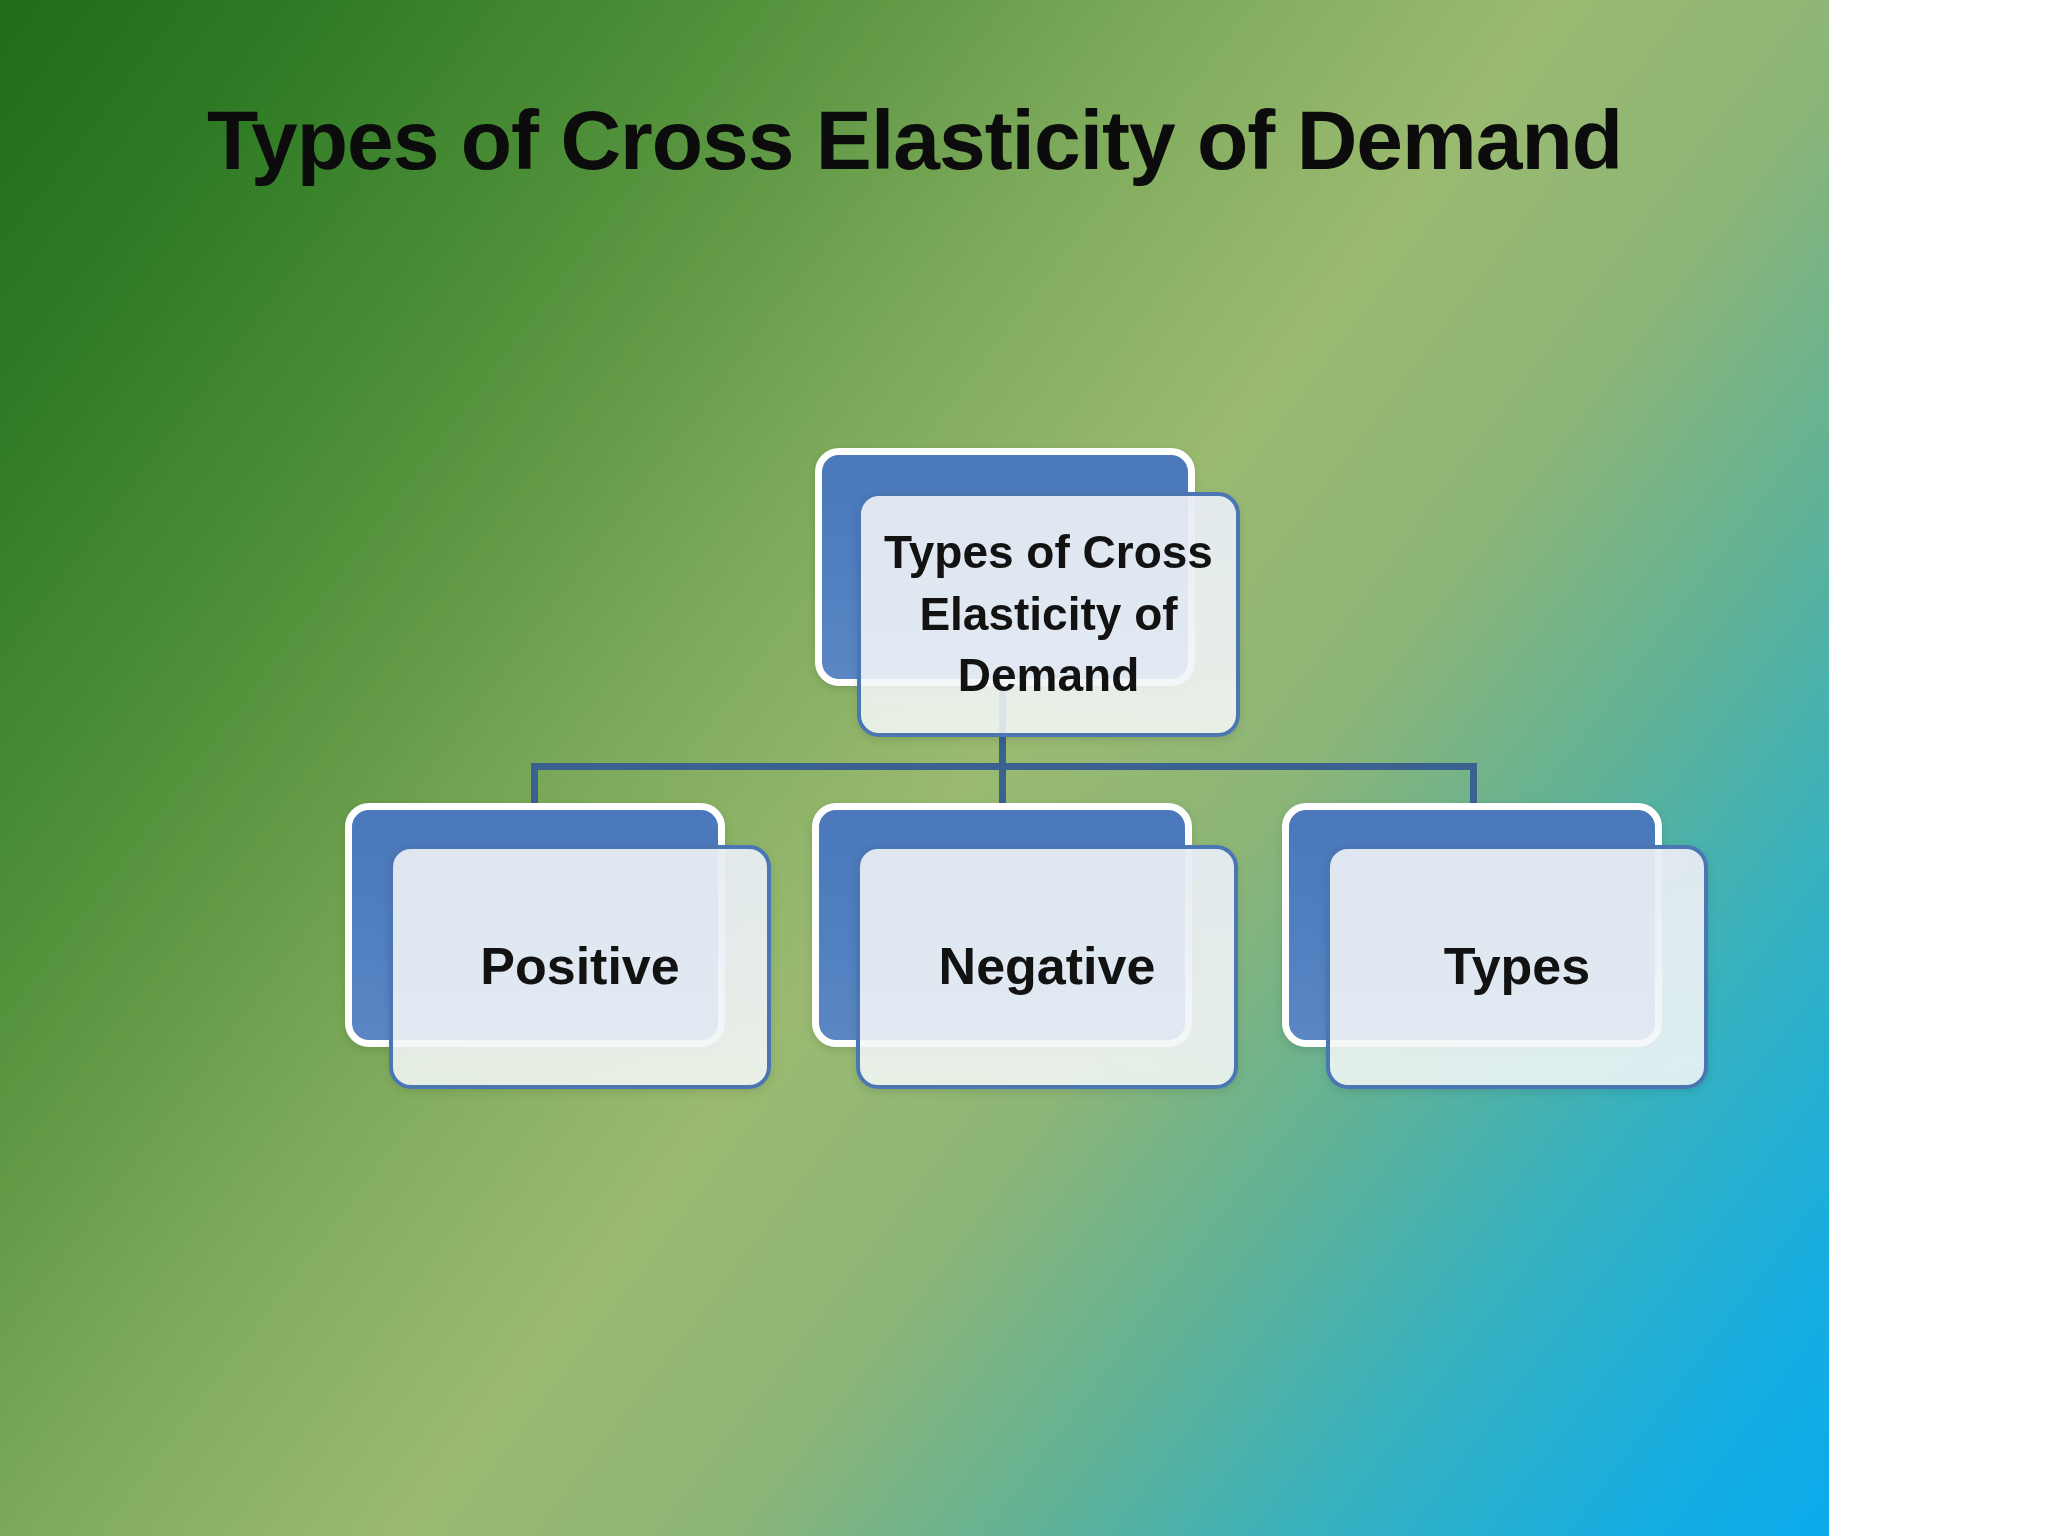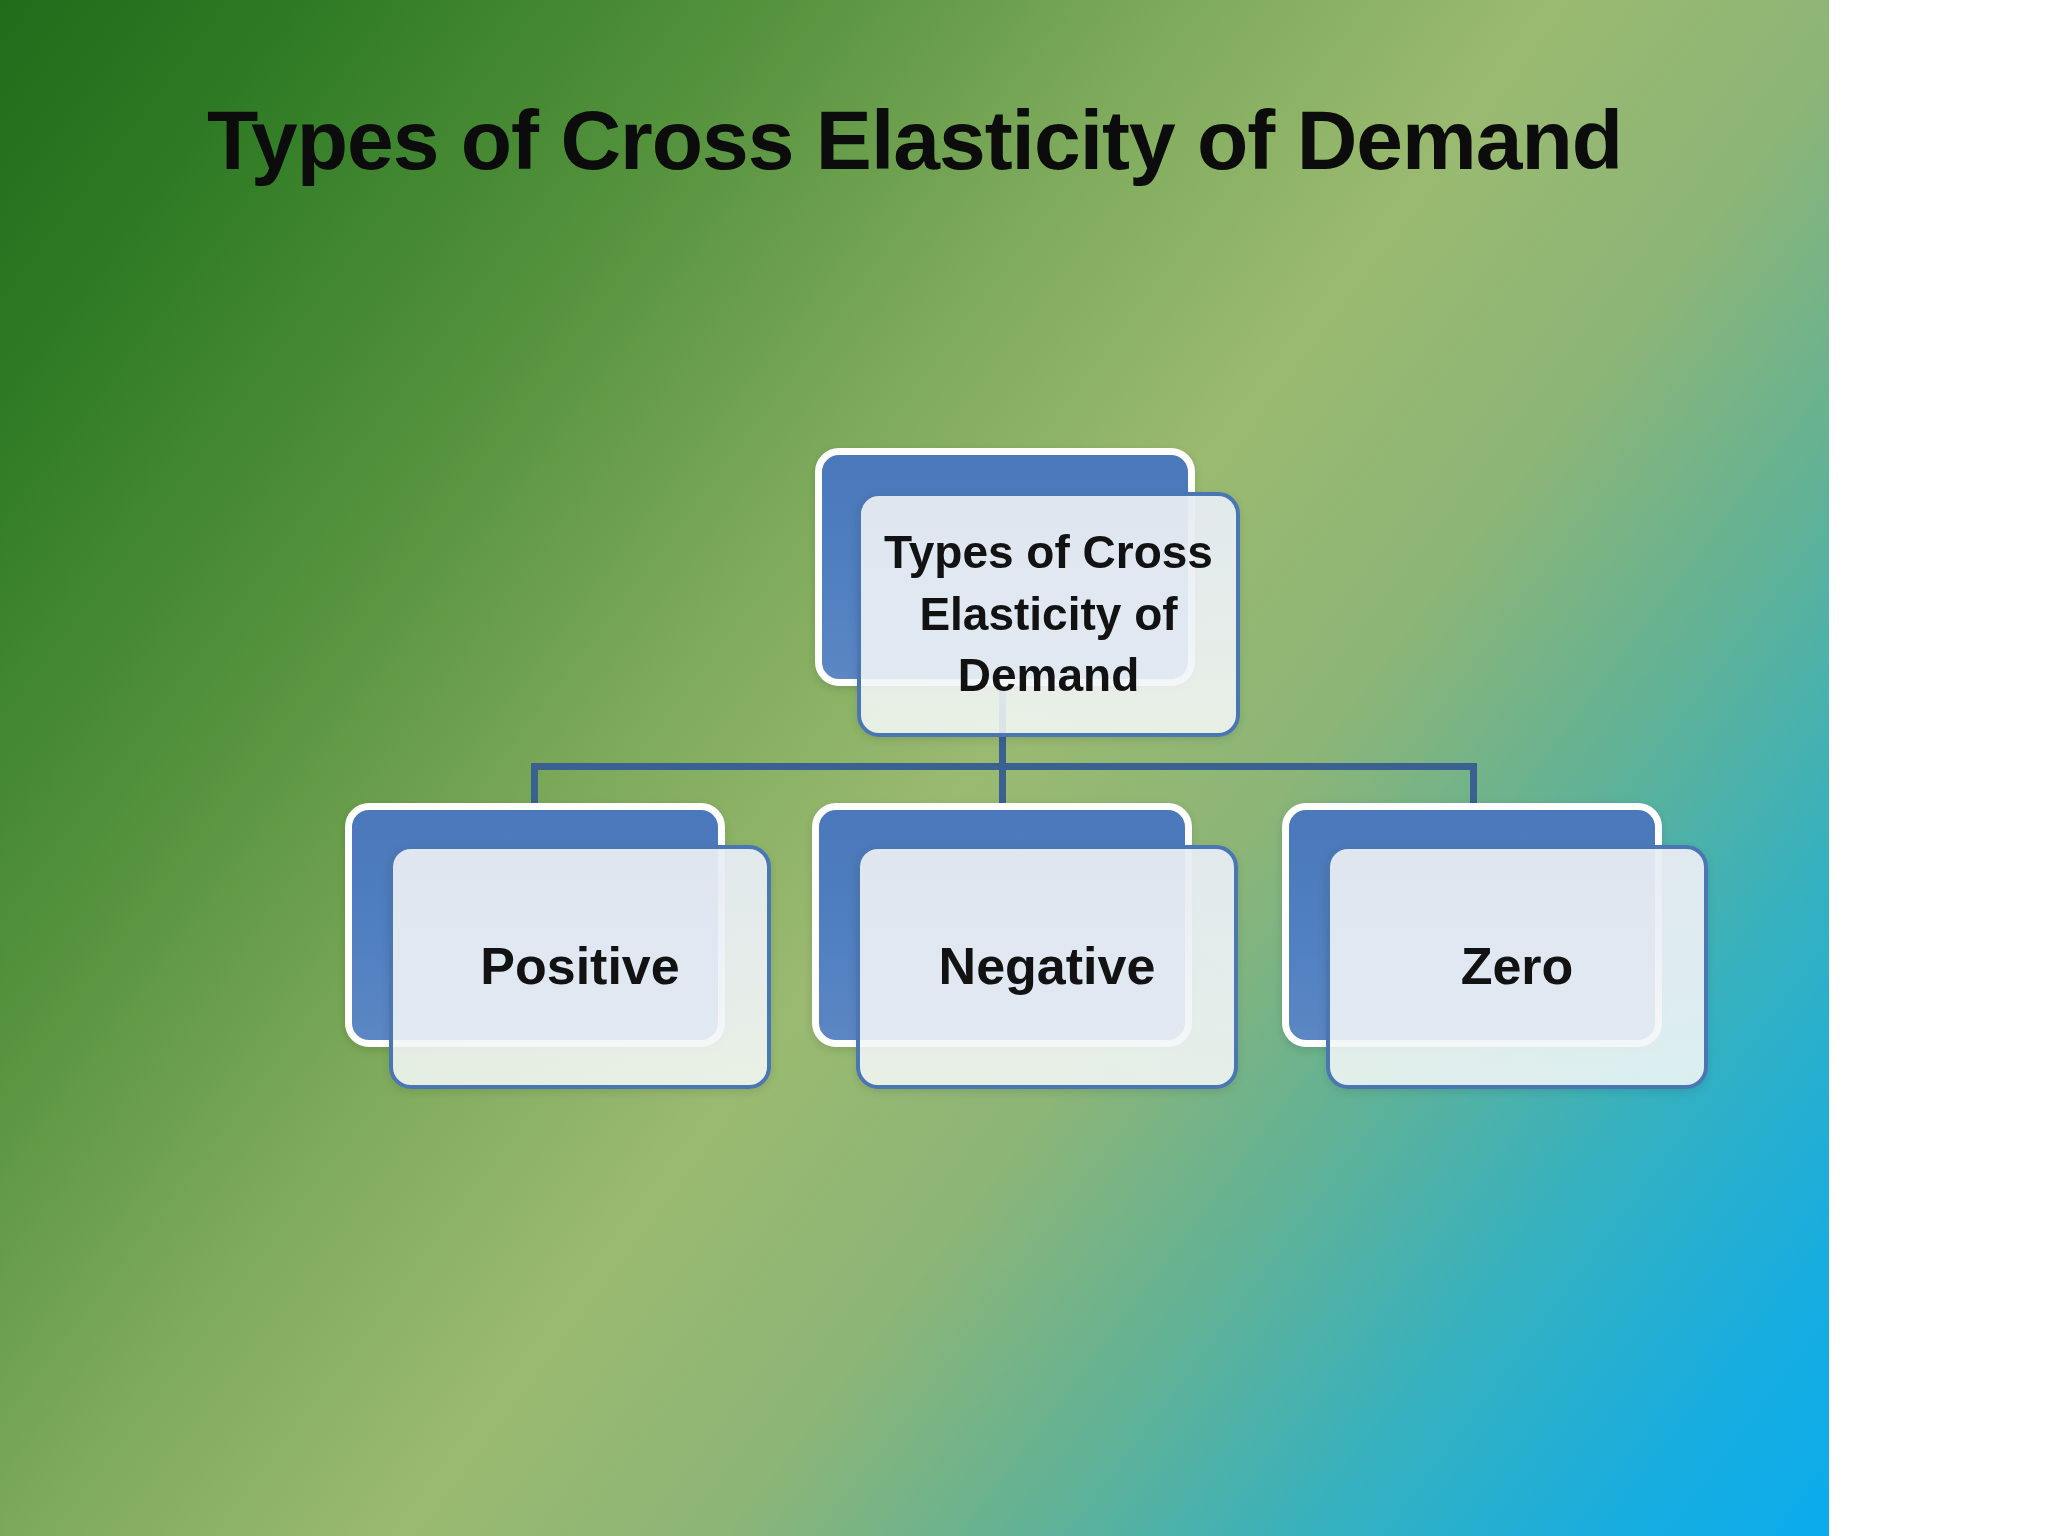--- a/index.html
+++ b/index.html
@@ -116,16 +116,16 @@
     <span>Positive</span>
   </div>
 
   <div class="node-back child-back back-negative"></div>
   <div class="node-front child-front front-negative">
     <span>Negative</span>
   </div>
 
   <div class="node-back child-back back-zero"></div>
   <div class="node-front child-front front-zero">
-    <span>Zero</span>
+    <span>Types</span>
   </div>
 
 </div>
 
 </body></html>

